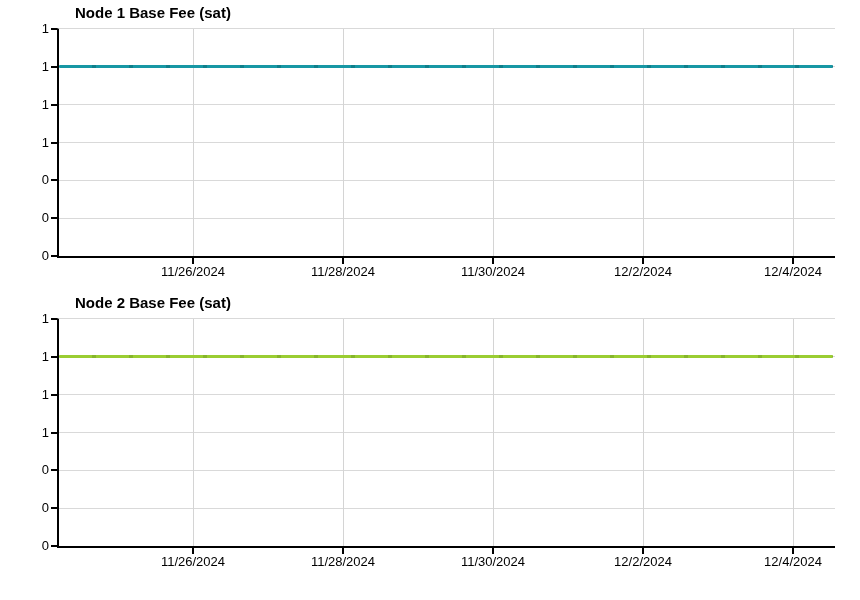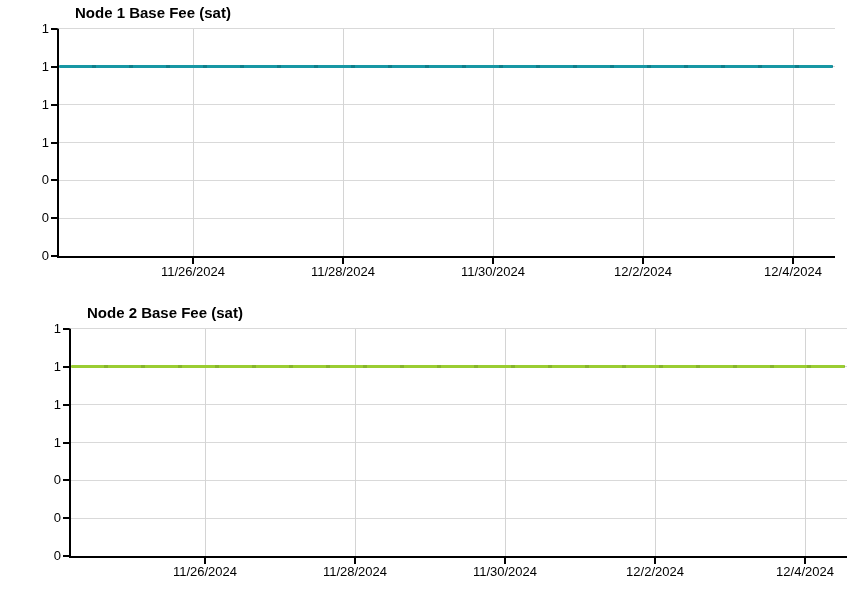--- a/index.html
+++ b/index.html
@@ -6,21 +6,21 @@
   body {
     width: 860px; height: 600px;
     font-family: "Liberation Sans", sans-serif;
     color: #000;
     position: relative;
     overflow: hidden;
   }
   .app { position: absolute; inset: 0; }
   .chart { position: absolute; left: 0; width: 778px; height: 290px; }
   .chart[data-chart="0"] { top: 0; }
-  .chart[data-chart="1"] { top: 300px; margin-left: 12px; }
+  .chart[data-chart="1"] { top: 290px; }
   .chart-title {
     position: absolute; left: 75px; top: 4px; margin: 0;
     font-size: 15px; font-weight: 700; color: #000;
   }
   .plot {
     position: absolute; left: 57px; top: 28px;
     width: 776px; height: 227px;
     box-sizing: content-box;
     border-left: 2px solid #000;
     border-bottom: 2px solid #000;

